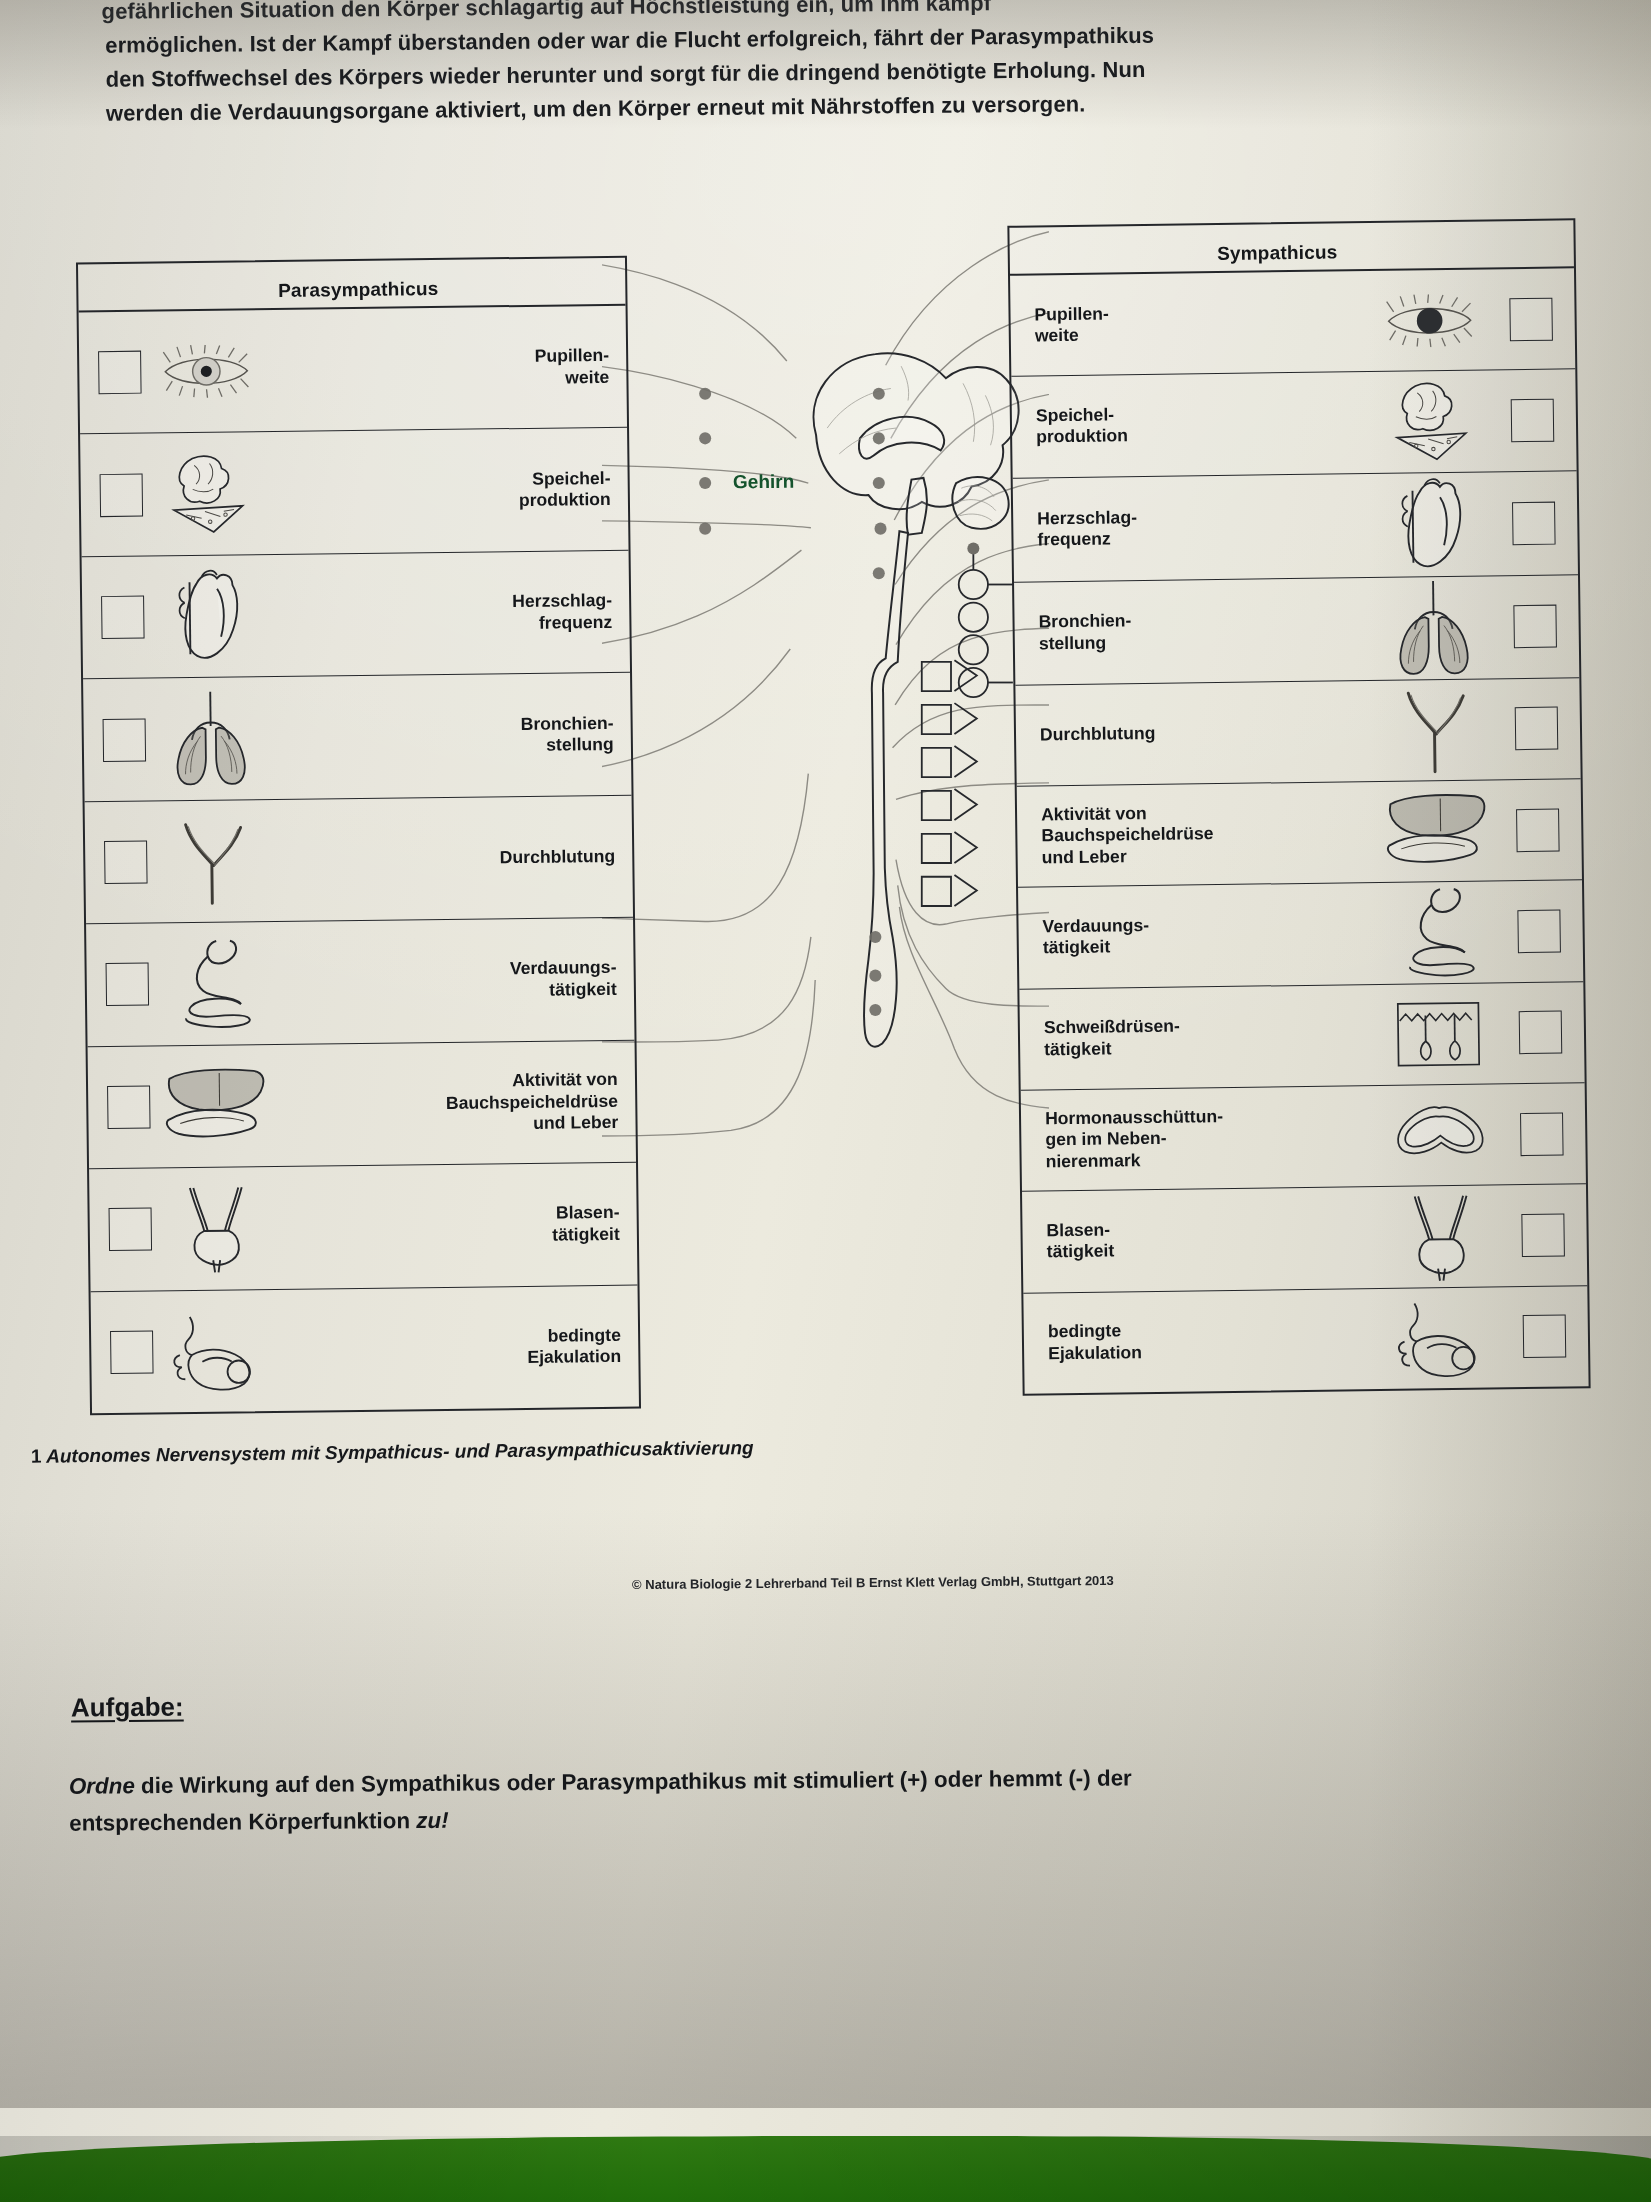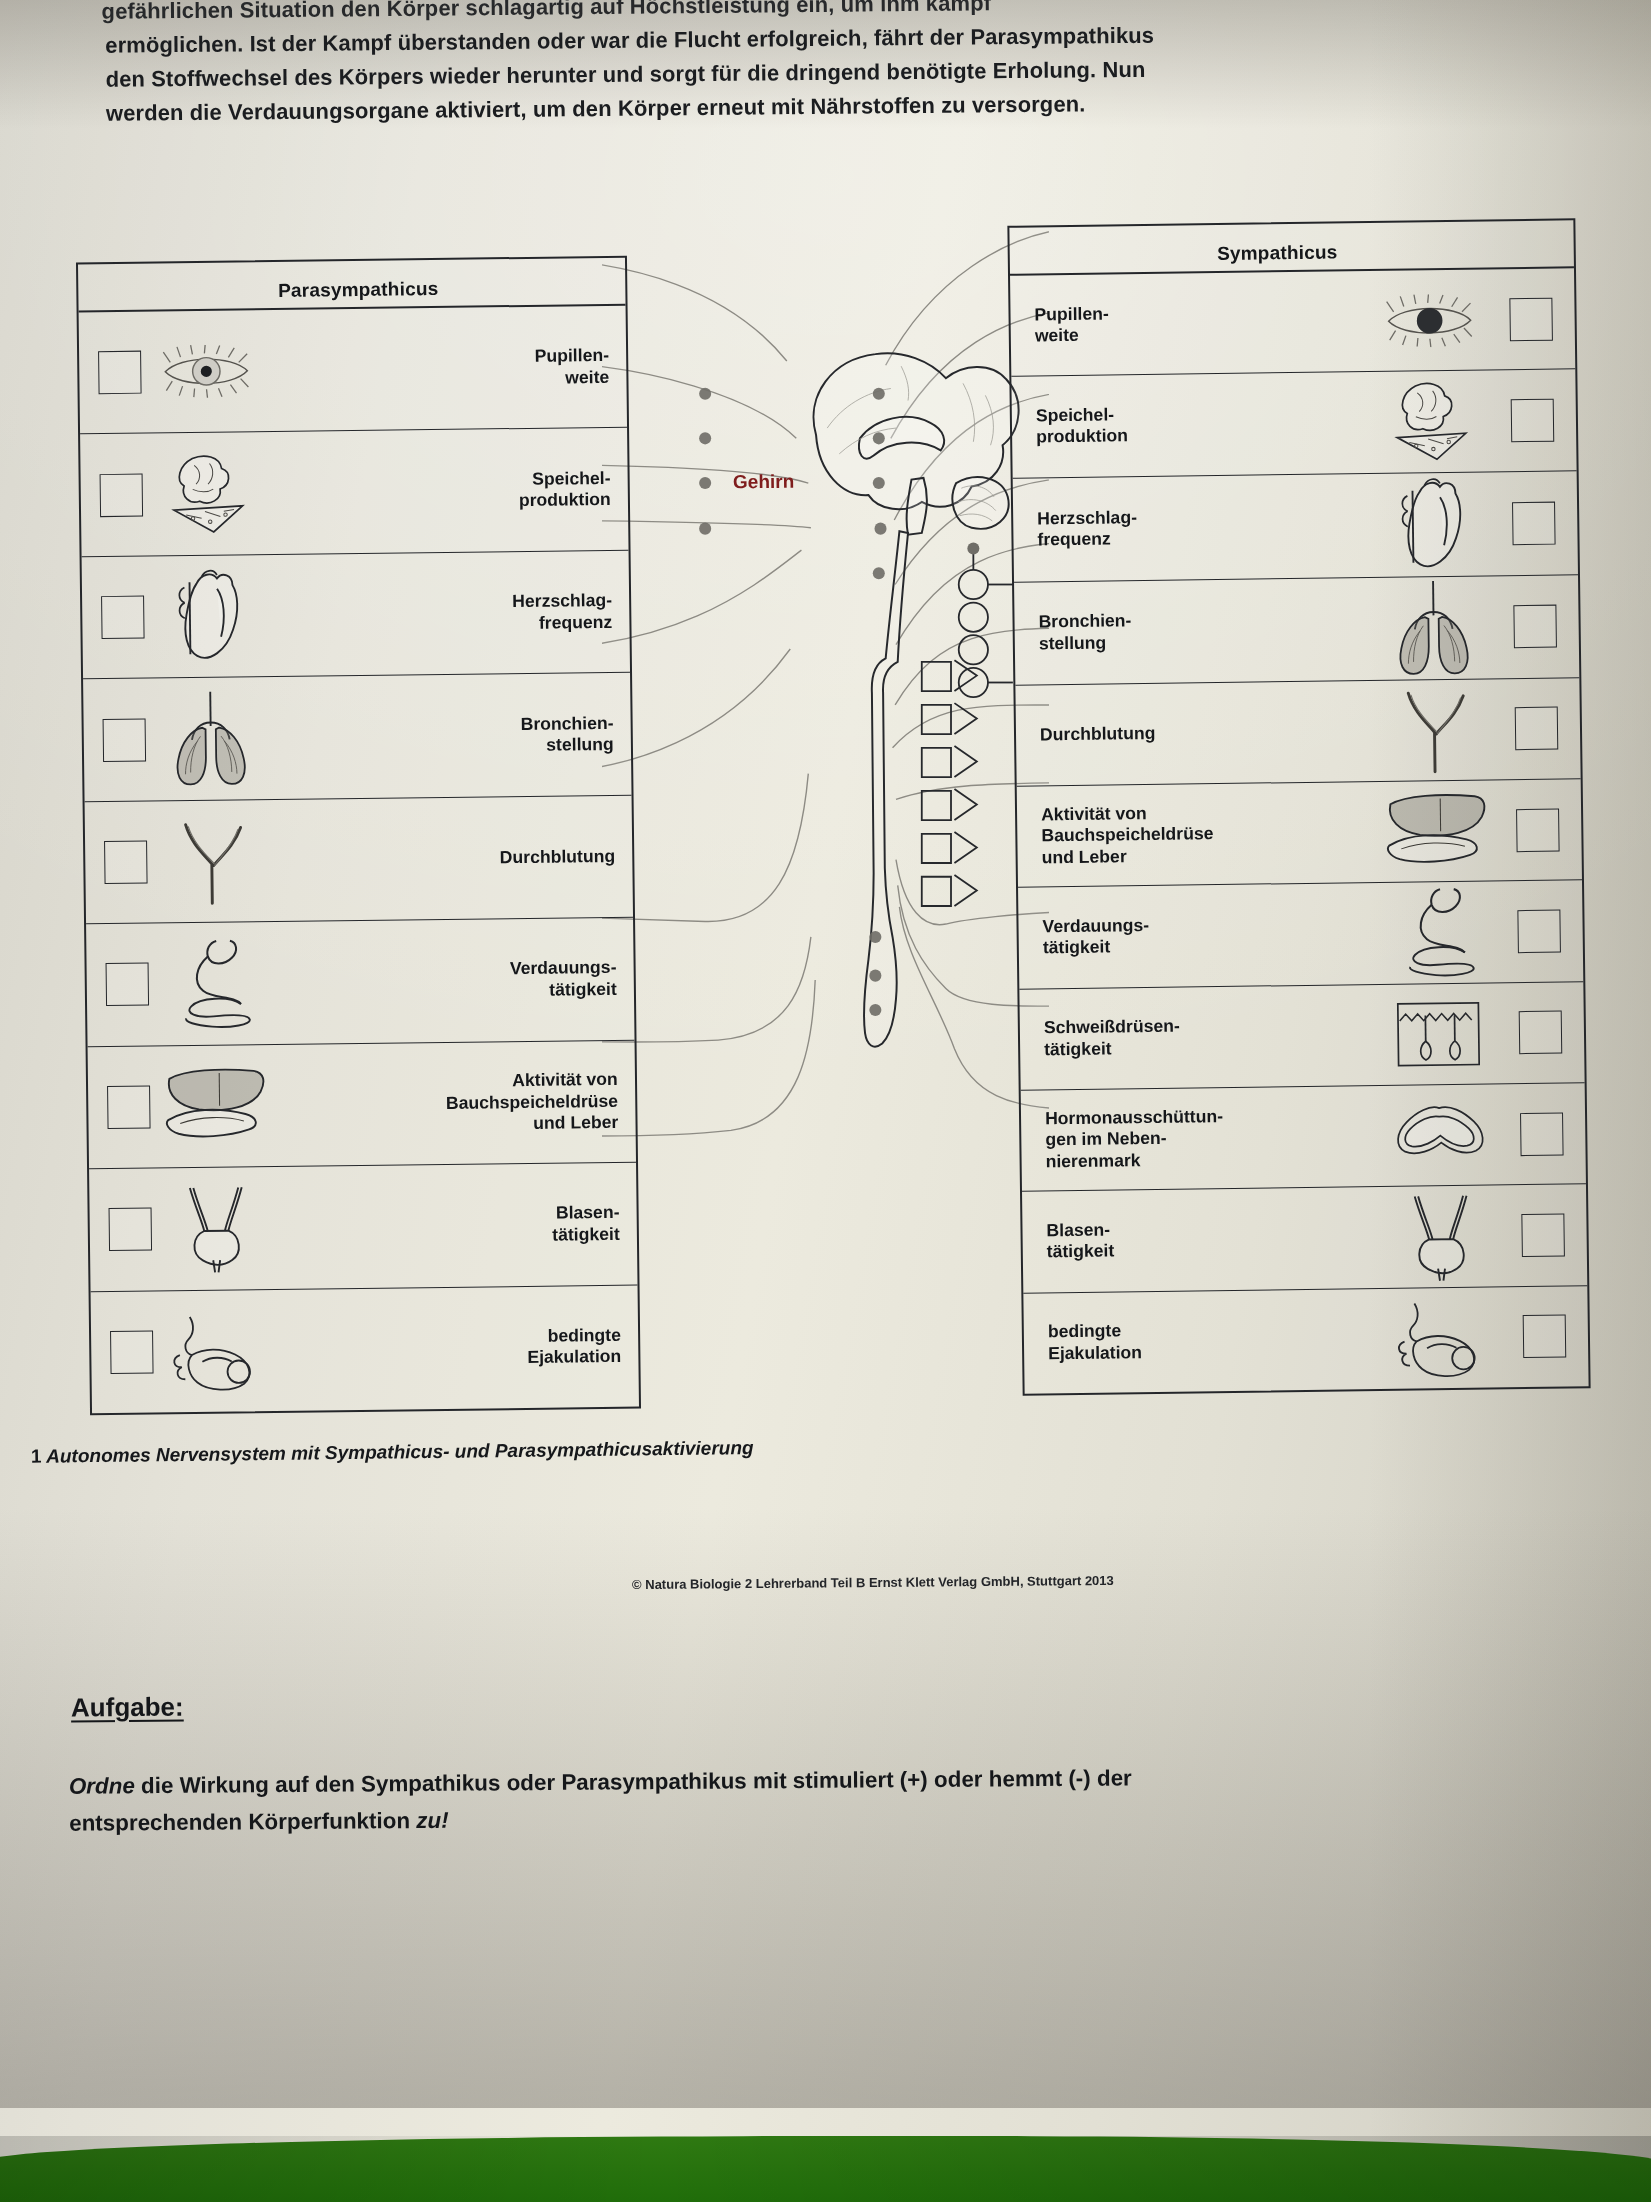--- a/index.html
+++ b/index.html
@@ -97,21 +97,21 @@
   
   #tblRight .row { padding:0 22.4px 0 24px; }
   #tblRight .lbl  { flex:1; text-align:left; }
   #tblRight .icon { width:129px; height:100%; }
   #tblRight .cbx  { margin-left:15.5px; }
 
   
   #cns { position:absolute; left:602px; top:-26px; width:447px; height:1256px; }
   #cnsLabel {
     position:absolute; left:733px; top:265px;
-    font-size:19px; font-weight:700; color:#7f1d1d;
+    font-size:19px; font-weight:700; color:#14532d;
     transform:rotate(-0.6deg);
   }
 
   
   #caption {
     position:absolute; left:31px; top:1439px; width:1118px;
     font-size:19px; font-weight:700; font-style:italic; color:#16181b;
     transform:rotate(-0.7deg);
   }
   #caption b { font-style:normal; }

